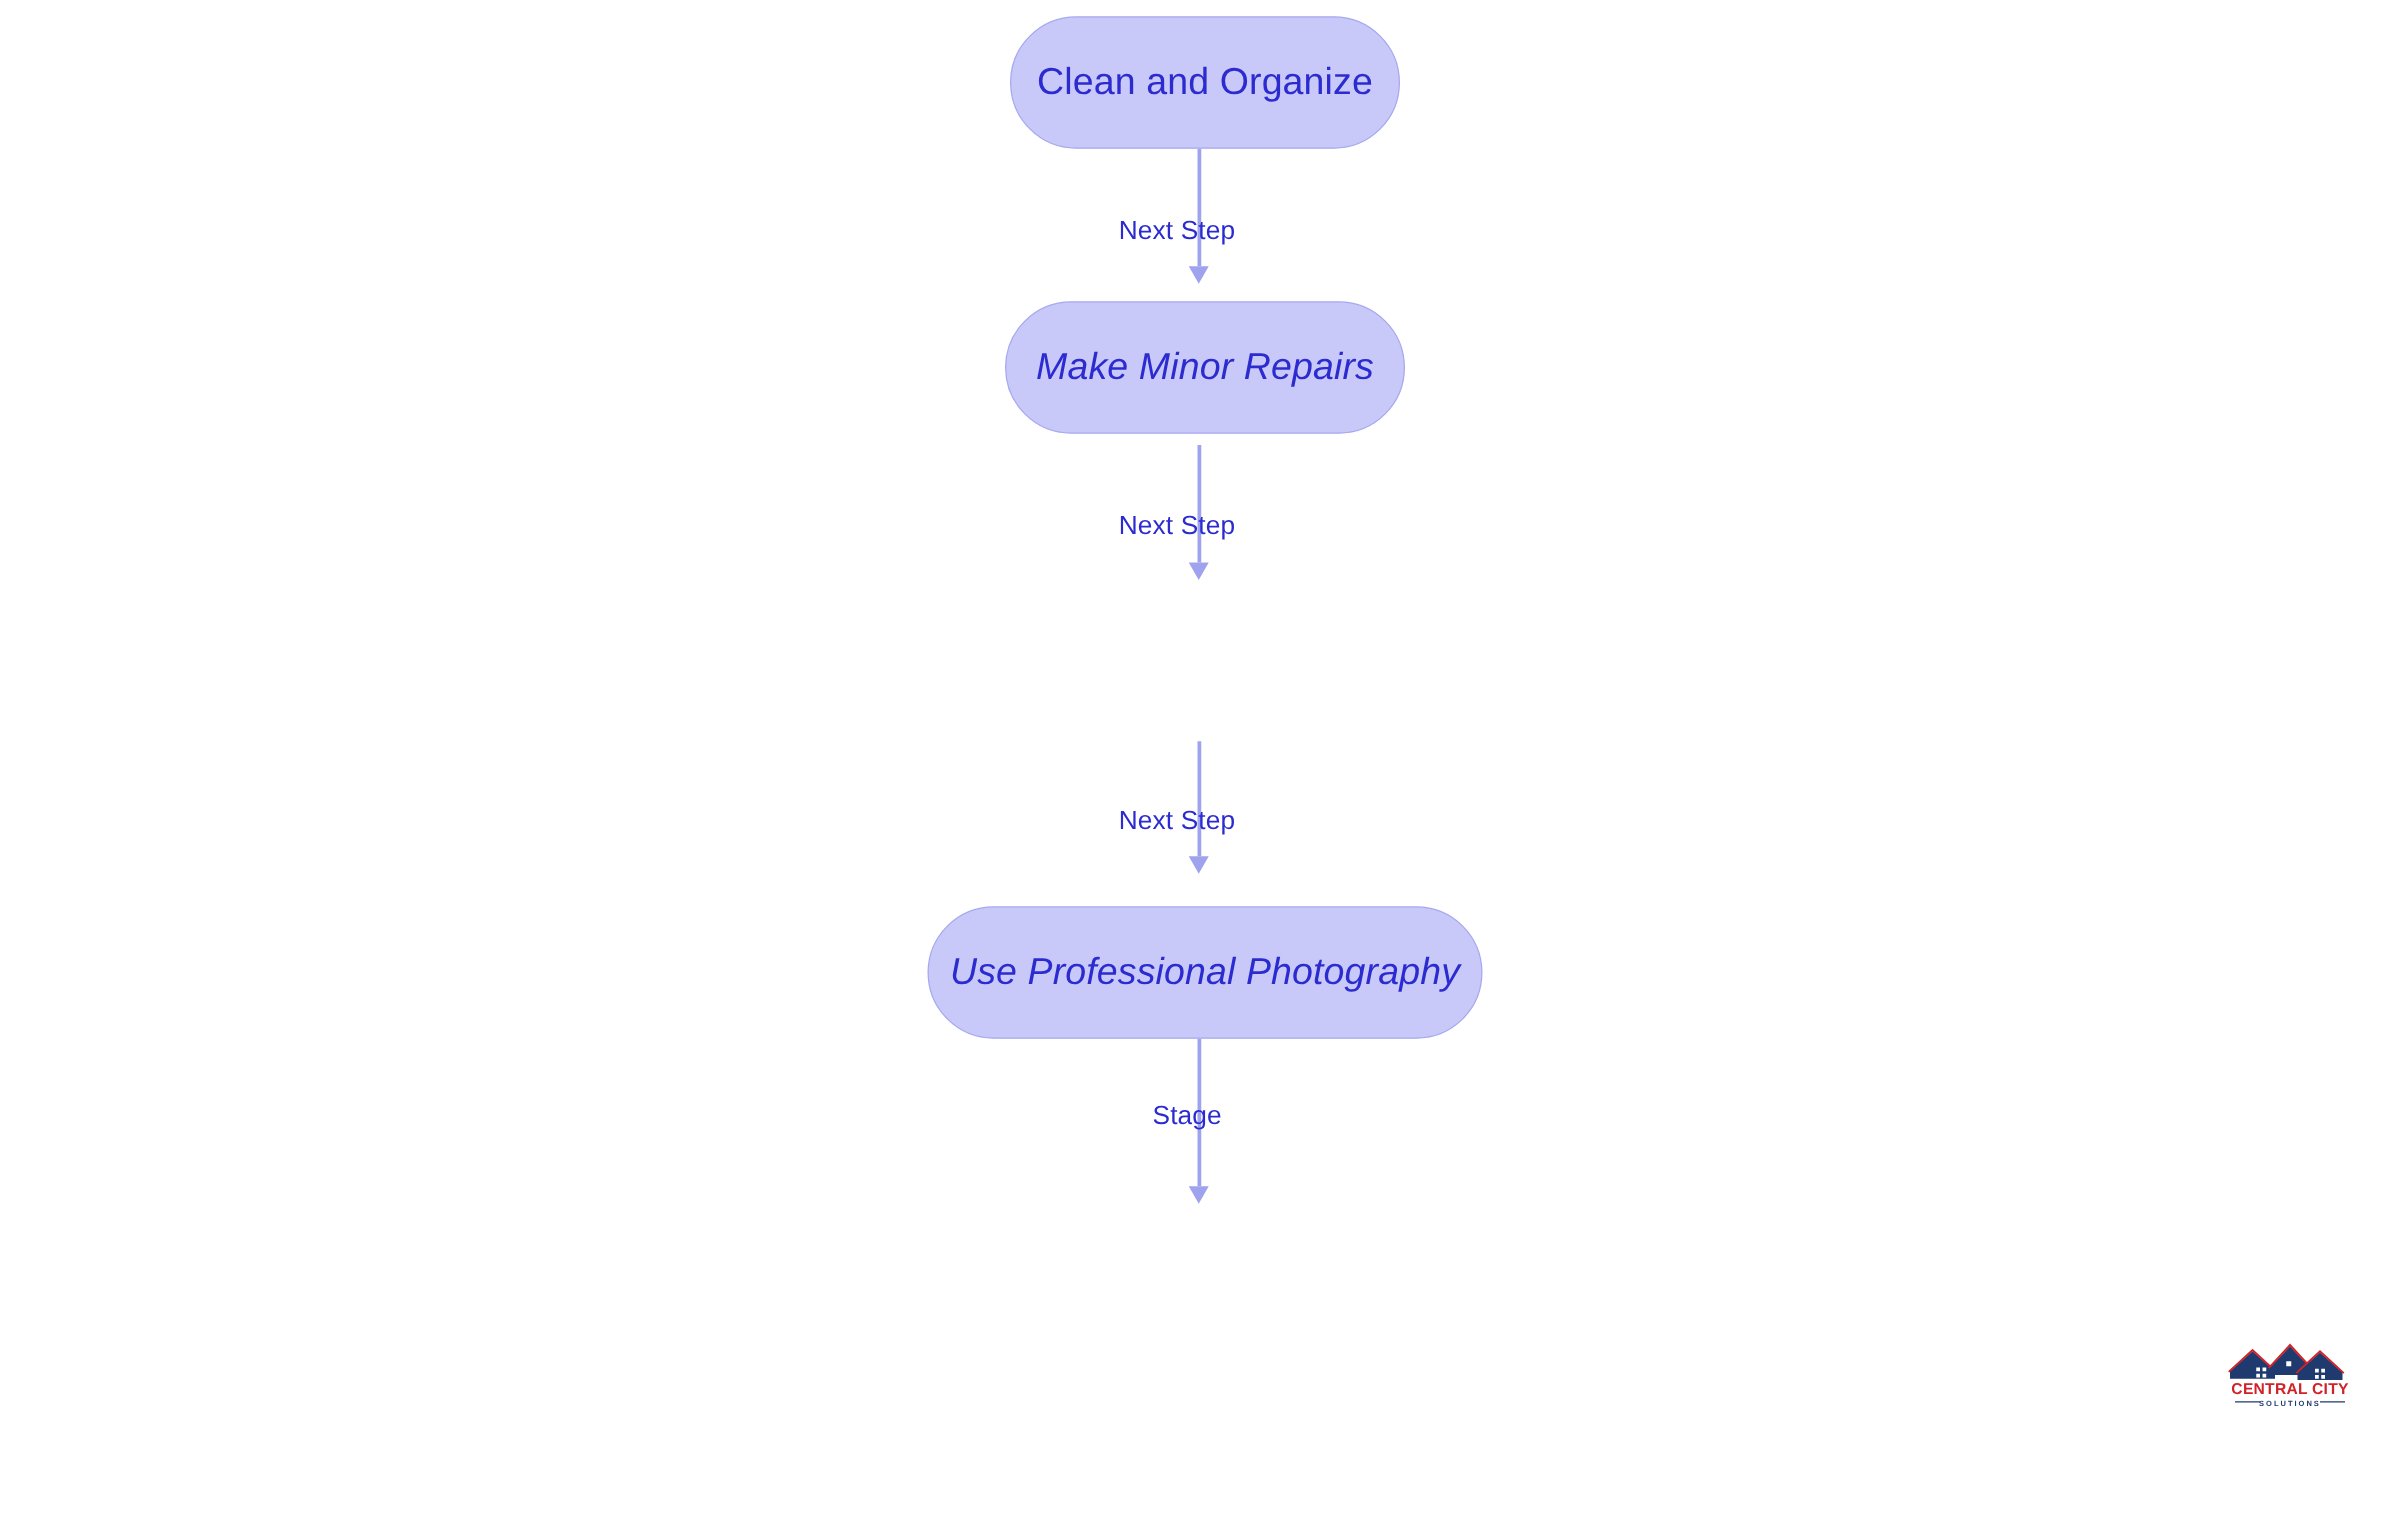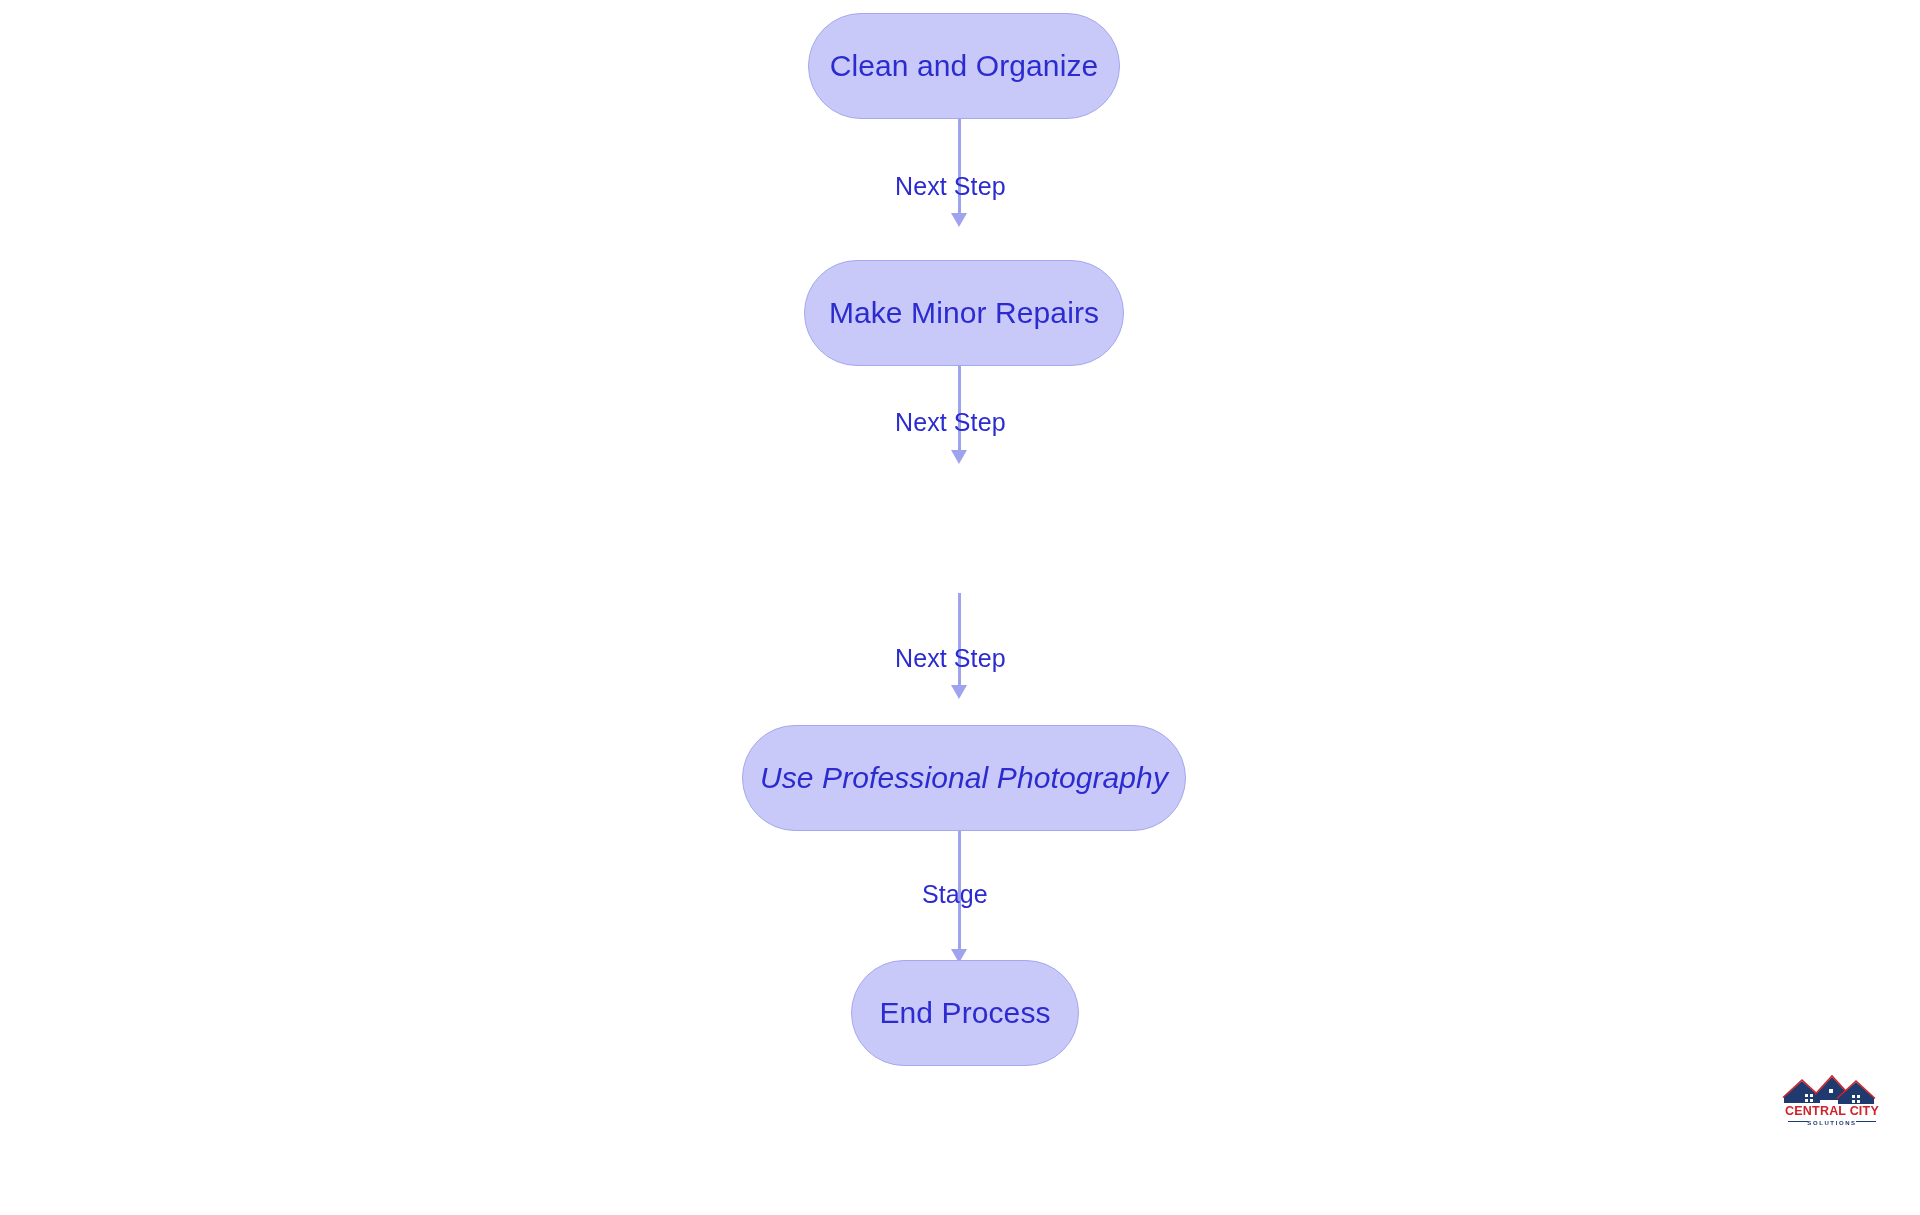--- a/index.html
+++ b/index.html
@@ -40,21 +40,21 @@
   .node-label {
     font-size: 30px;
     line-height: 1;
     color: #2b2bd0;
     letter-spacing: 0.1px;
     white-space: nowrap;
     font-weight: 400;
   }
 
   .node-1 { left: 808px;  top: 13px;   width: 312px; }
-  .node-2 { left: 804px;  top: 260px;  width: 320px; }
+  .node-2 { left: 804px;  top: 241px;  width: 320px; font-style: italic; }
   .node-3 { left: 824px;  top: 487px;  width: 280px; }
   .node-4 { left: 742px;  top: 725px;  width: 444px; font-style: italic; }
   .node-5 { left: 851px;  top: 960px;  width: 228px; }
 
   
   .edge {
     position: absolute;
     left: 958px;
     width: 3px;
     background: #9fa3ee;
@@ -76,21 +76,21 @@
     z-index: 2;
   }
   .arrow-1 { top: 213px; }
   .arrow-2 { top: 450px; }
   .arrow-3 { top: 685px; }
   .arrow-4 { top: 949px; }
 
   
   .edge-label {
     position: absolute;
-    font-size: 25px;
+    font-size: 21px;
     line-height: 1;
     color: #2b2bd0;
     white-space: nowrap;
     z-index: 4;
     letter-spacing: 0.1px;
   }
   .edge-label-1 { left: 895px; top: 174px; }
   .edge-label-2 { left: 895px; top: 410px; }
   .edge-label-3 { left: 895px; top: 646px; }
   .edge-label-4 { left: 922px; top: 882px; }
@@ -133,23 +133,20 @@
   <div class="edge-label edge-label-3">Next Step</div>
 
   <div class="node node-4">
     <span class="node-label">Use Professional Photography</span>
   </div>
 
   <div class="edge edge-4"></div>
   <div class="arrowhead arrow-4"></div>
   <div class="edge-label edge-label-4">Stage</div>
 
-  <div class="node node-5">
-    <span class="node-label">End Process</span>
-  </div>
 
   <div class="logo-wrap">
     <svg width="104" height="56" viewBox="0 0 104 56" xmlns="http://www.w3.org/2000/svg">
 
       <g>
 
         <path d="M4 25 L22 9 L40 25 L40 31 L4 31 Z" fill="#1f3a6e"></path>
         <path d="M3 25.5 L22 8 L41 25.5" fill="none" stroke="#d02228" stroke-width="1.6"></path>
 
         <path d="M36 22 L52 5 L68 22 L68 28 L36 28 Z" fill="#1f3a6e"></path>

